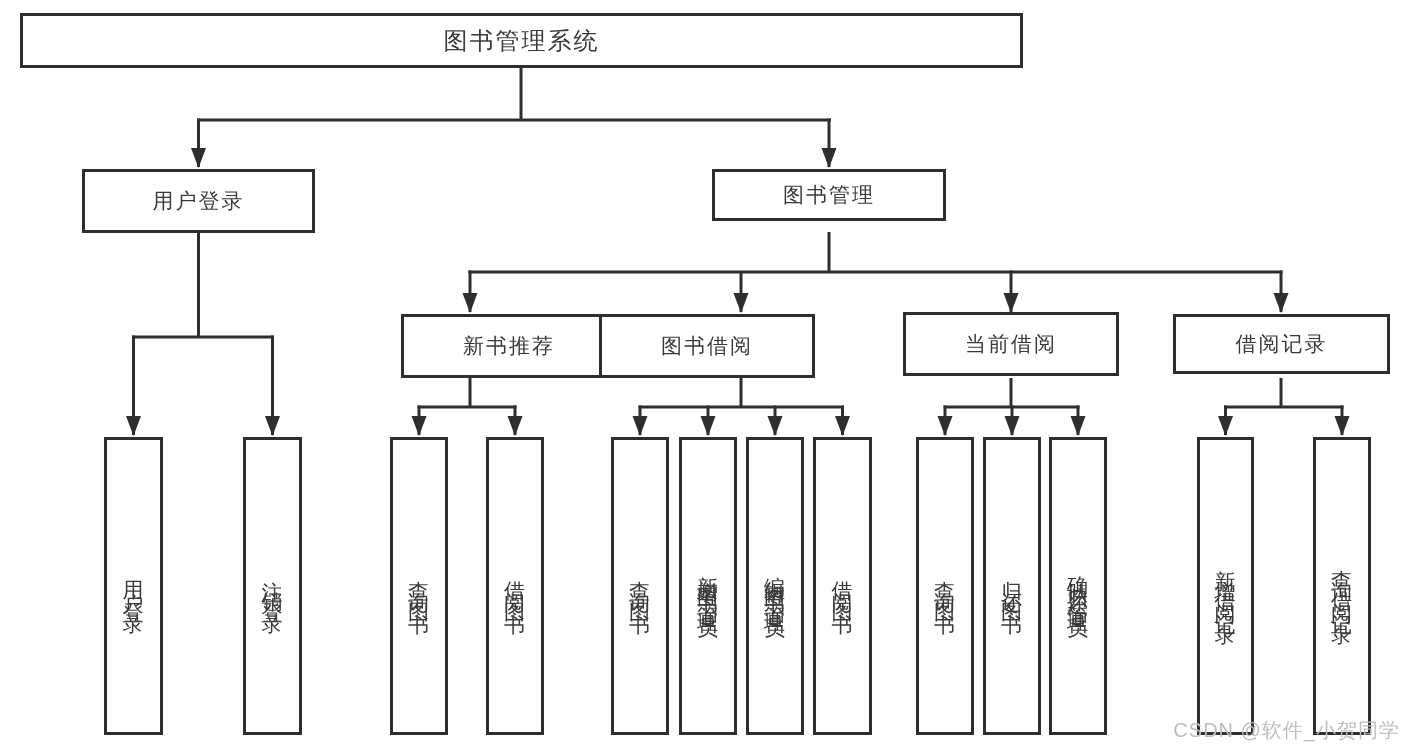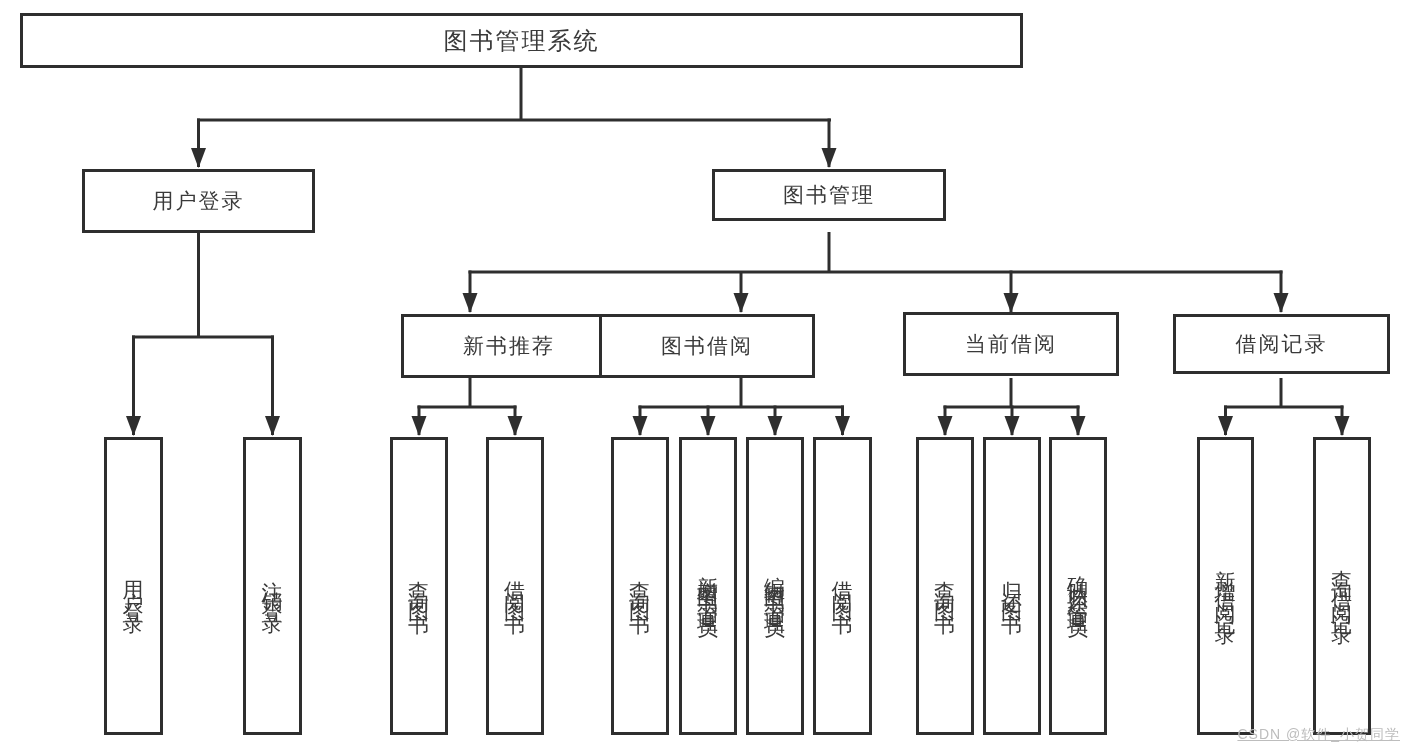--- a/index.html
+++ b/index.html
@@ -31,21 +31,21 @@
   }
   .vbox span{
     writing-mode:vertical-rl;
     text-orientation:mixed;
     color:#3a3a3a;font-size:21px;line-height:1;
     letter-spacing:11px;
     white-space:nowrap;
   }
   .watermark{
     position:absolute;right:5px;bottom:3px;z-index:3;
-    color:#bdbdbd;font-size:14px;letter-spacing:1px;text-decoration:underline;
+    color:#bdbdbd;font-size:20px;letter-spacing:1px;
   }
 </style>
 </head>
 <body>
 
 <div id="canvas">
 
   <svg id="wires" width="1405" height="747" viewBox="0 0 1405 747">
     <defs>
       <marker id="arrow" markerUnits="userSpaceOnUse" markerWidth="22" markerHeight="16" refX="19" refY="7.5" orient="auto">

